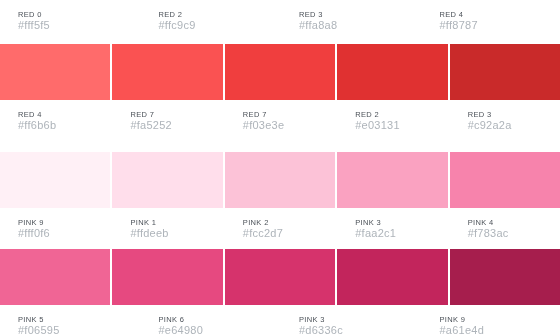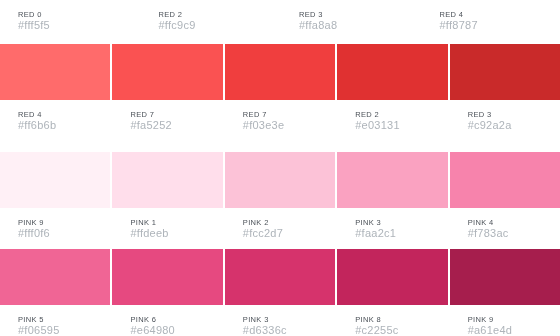--- a/index.html
+++ b/index.html
@@ -186,23 +186,19 @@
       </div>
       <div class="label-cell">
         <div class="label-name">PINK 6</div>
         <div class="label-hex">#e64980</div>
       </div>
       <div class="label-cell">
         <div class="label-name">PINK 3</div>
         <div class="label-hex">#d6336c</div>
       </div>
       <div class="label-cell">
-        <div class="label-name">PINK 8</div>
-        <div class="label-hex">#c2255c</div>
-      </div>
-      <div class="label-cell">
         <div class="label-name">PINK 9</div>
         <div class="label-hex">#a61e4d</div>
       </div>
     </div>
   </div>
 
 </div>
 
 </body></html>

